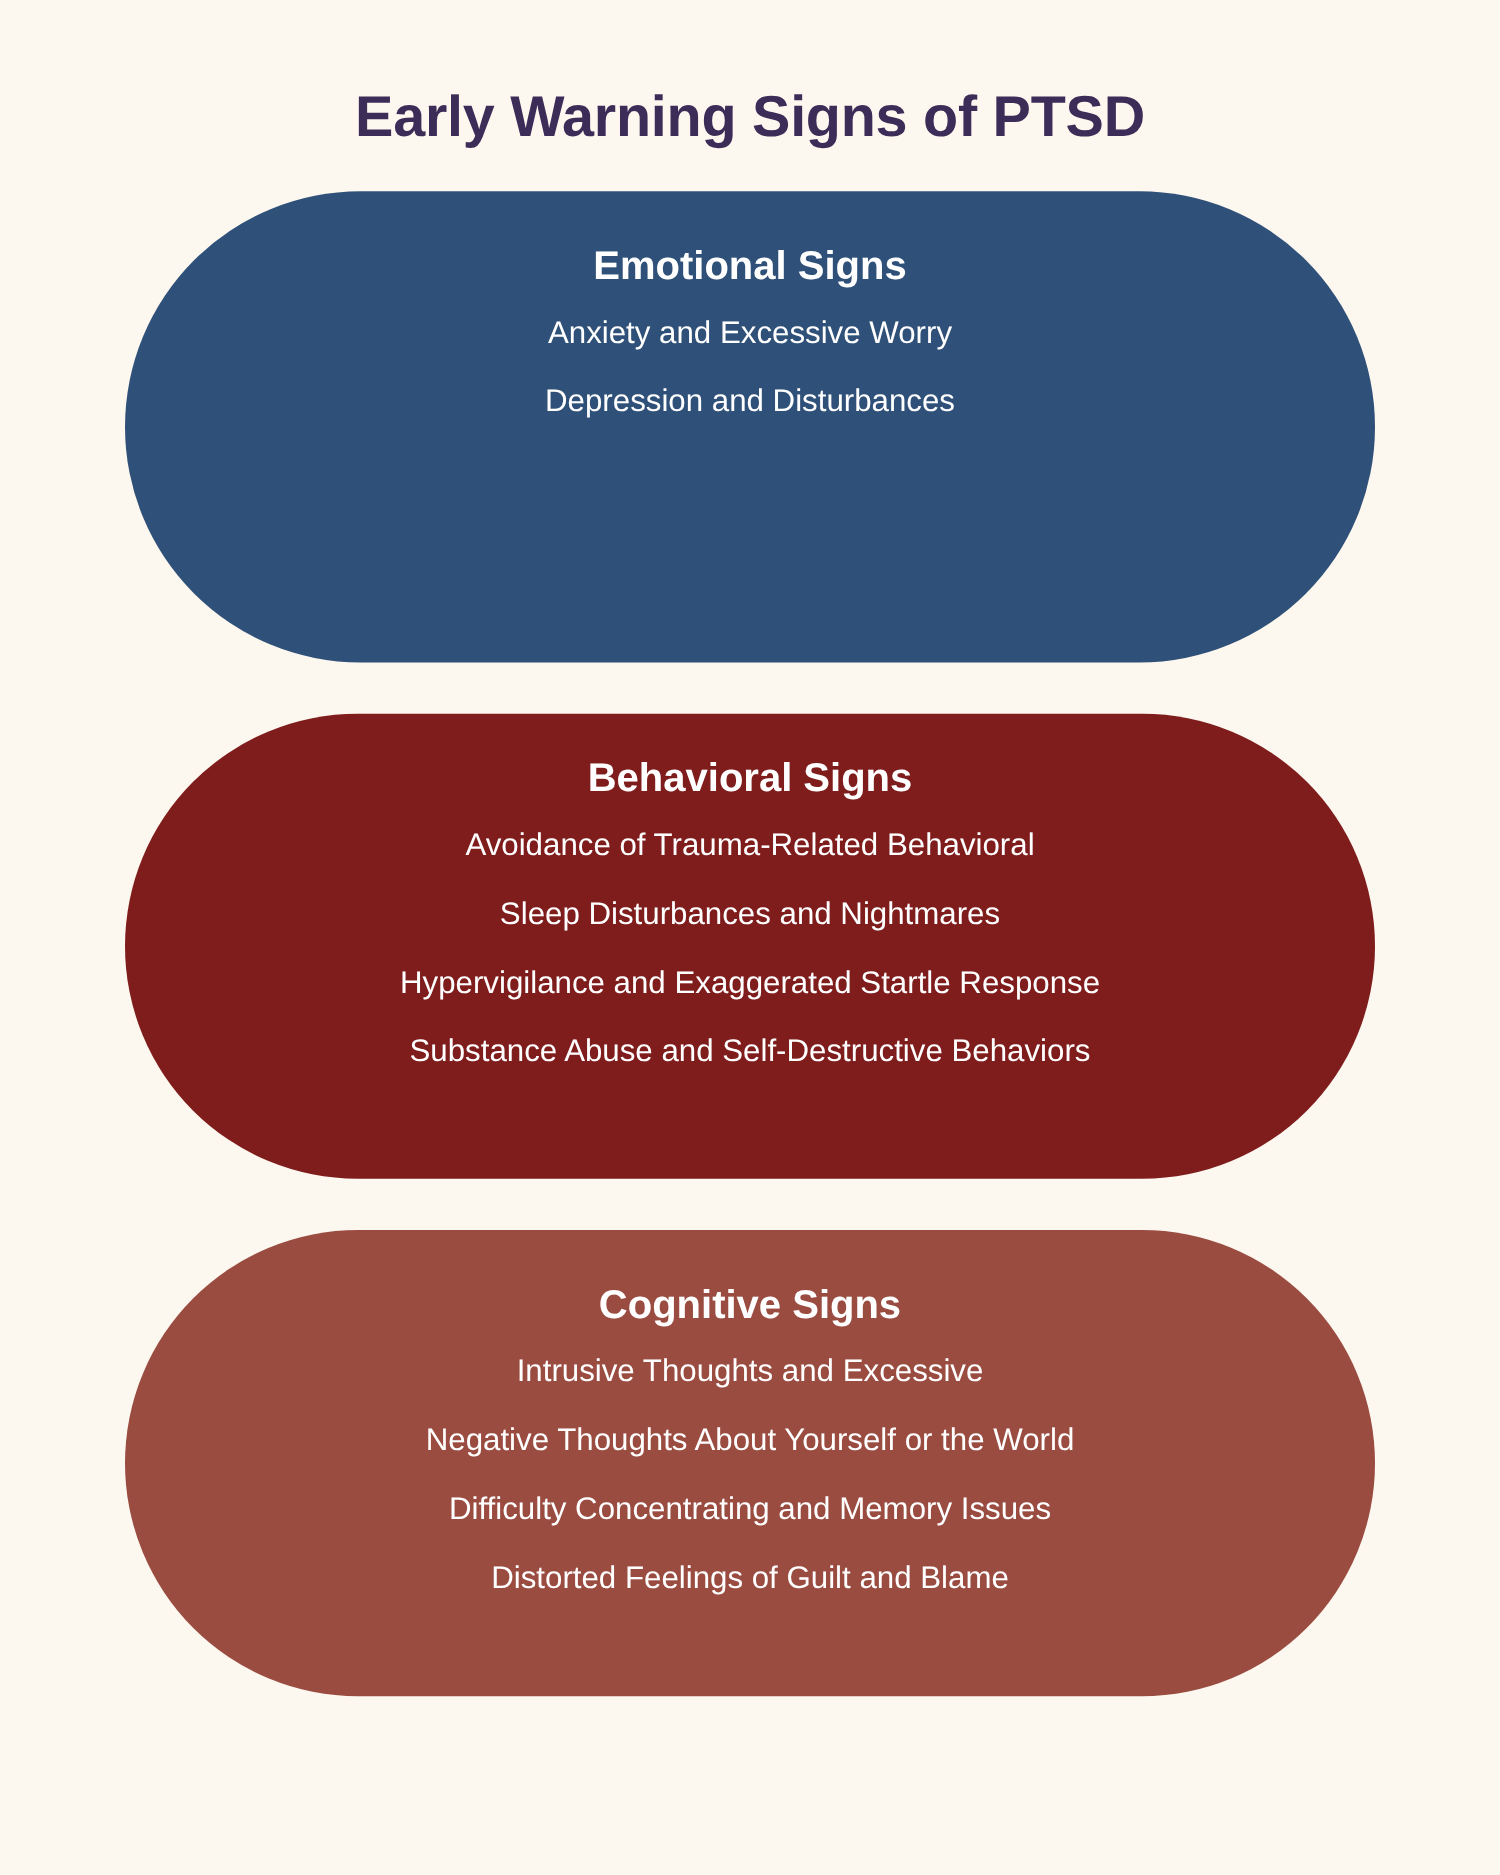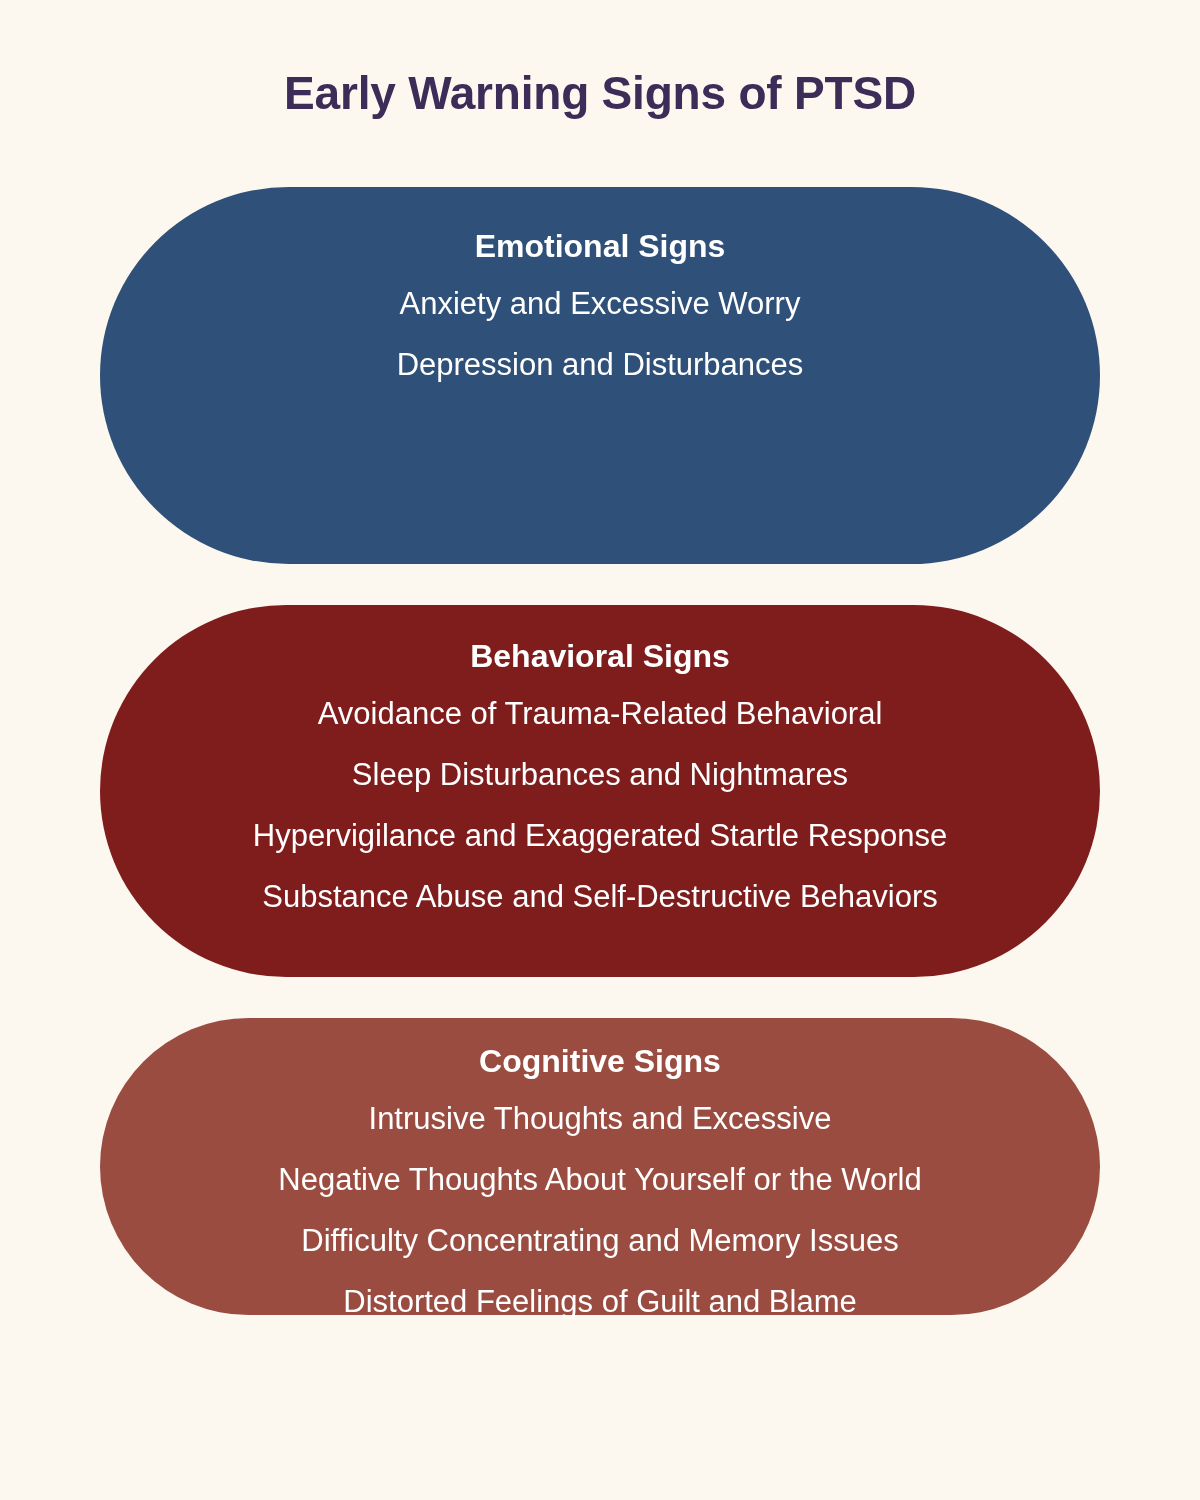--- a/index.html
+++ b/index.html
@@ -17,78 +17,77 @@
     position: relative;
   }
 
   .infographic {
     width: 1200px;
     height: 1500px;
     position: relative;
     display: flex;
     flex-direction: column;
     align-items: center;
-    gap: 20px;
   }
 
   .page-title {
     font-size: 46px;
     font-weight: bold;
     color: #3b2c58;
     letter-spacing: -0.2px;
     text-align: center;
     line-height: 1.1;
     margin-top: 68px;
     margin-bottom: 0;
     white-space: nowrap;
   }
 
   .cards {
-    margin-top: 48px;
+    margin-top: 34px;
     width: 1000px;
     display: flex;
     flex-direction: column;
     gap: 41px;
   }
 
   .card {
     width: 1000px;
     border-radius: 9999px;
     display: flex;
     flex-direction: column;
     align-items: center;
     justify-content: flex-start;
     color: #ffffff;
     text-align: center;
     padding: 0 120px;
   }
 
   .card-emotional  { height: 377px; background: #2f5078; padding-top: 40px; }
   .card-behavioral { height: 372px; background: #7f1d1d; padding-top: 32px; }
-  .card-cognitive  { height: 297px; background: #9a4c41; padding-top: 24px; }
+  .card-cognitive  { height: 373px; background: #9a4c41; padding-top: 40px; }
 
   .card-title {
     font-size: 32px;
     font-weight: bold;
     color: #ffffff;
     line-height: 1.2;
     margin-bottom: 8px;
     white-space: nowrap;
   }
 
   .card-list {
     list-style: none;
     width: 100%;
     display: flex;
     flex-direction: column;
     align-items: center;
   }
 
   .card-list li {
-    font-size: 31px;
+    font-size: 25px;
     font-weight: normal;
     color: #ffffff;
     line-height: 1.0;
     padding: 15px 0;
     white-space: nowrap;
   }
 </style>
 </head>
 <body>
 

